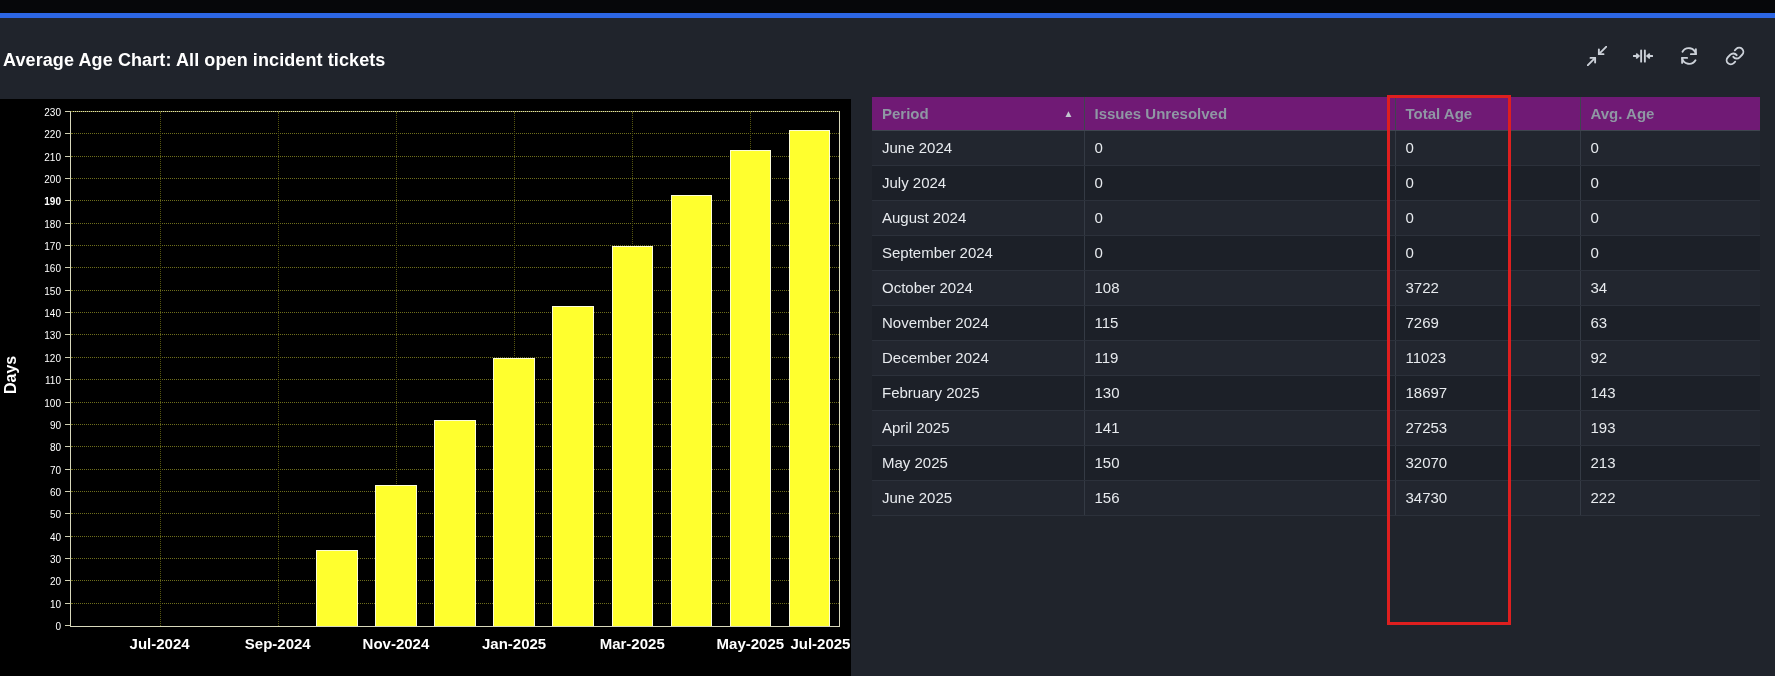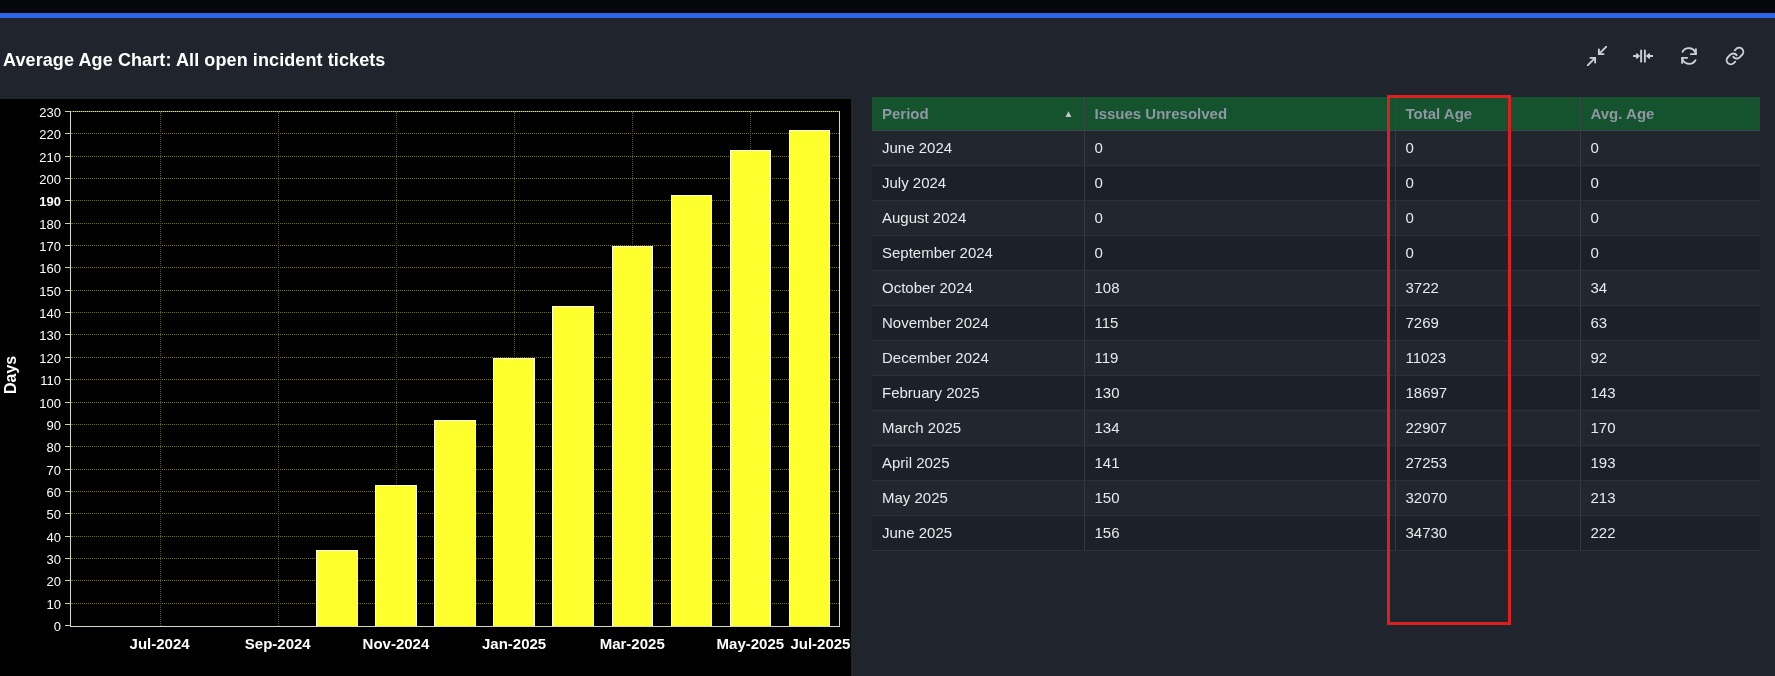--- a/index.html
+++ b/index.html
@@ -34,33 +34,33 @@
   .layer { position:absolute; left:0; top:0; right:0; bottom:0; }
   .hgrid { position:absolute; left:0; right:0; height:0; border-top:1px dotted #6e6e1c; }
   .vgrid { position:absolute; top:0; bottom:0; width:0; border-left:1px dotted #55550f; }
   .bars { display:flex; align-items:flex-end; }
   .bar-slot { flex:1 1 0; display:flex; justify-content:center; align-items:flex-end; height:100%; }
   .bar {
     width:70%; background:#ffff2e; border:1px solid #fcfcd8; border-bottom:none;
   }
   .ytick {
     position:absolute; right:calc(100% + 10px); transform:translateY(50%);
-    color:#ffffff; font-size:13px; white-space:nowrap;
+    color:#ffffff; font-size:10px; white-space:nowrap;
   }
   .ytickmark { position:absolute; right:100%; width:6px; height:1px; background:#cfcfb2; }
   .xlabel {
     position:absolute; top:calc(100% + 9px); transform:translateX(-50%);
     color:#ffffff; font-size:15px; font-weight:600; white-space:nowrap;
   }
 
   
   .table-wrap { position:absolute; left:872px; top:97px; width:888px; }
   table { width:100%; border-collapse:collapse; table-layout:fixed; font-size:15px; }
   th {
-    height:33px; background:#14532d; color:#8f97a4; font-weight:700; text-align:left;
+    height:33px; background:#701a75; color:#8f97a4; font-weight:700; text-align:left;
     padding:0 10px; border-right:1px solid #3f454f; border-bottom:1px solid #3f454f;
   }
   th:last-child, td:last-child { border-right:none; }
   .th-inner { display:flex; align-items:center; justify-content:space-between; }
   .sort-arrow { font-size:10px; color:#c2c7cf; margin-left:8px; }
   td {
     height:35px; padding:0 10px; color:#e7eaee;
     border-right:1px solid #343a44; border-bottom:1px solid #2c313b;
     white-space:nowrap; overflow:hidden;
   }
@@ -323,26 +323,20 @@
             <td>11023</td>
             <td>92</td>
           </tr>
           <tr>
             <td>February 2025</td>
             <td>130</td>
             <td>18697</td>
             <td>143</td>
           </tr>
           <tr>
-            <td>March 2025</td>
-            <td>134</td>
-            <td>22907</td>
-            <td>170</td>
-          </tr>
-          <tr>
             <td>April 2025</td>
             <td>141</td>
             <td>27253</td>
             <td>193</td>
           </tr>
           <tr>
             <td>May 2025</td>
             <td>150</td>
             <td>32070</td>
             <td>213</td>

